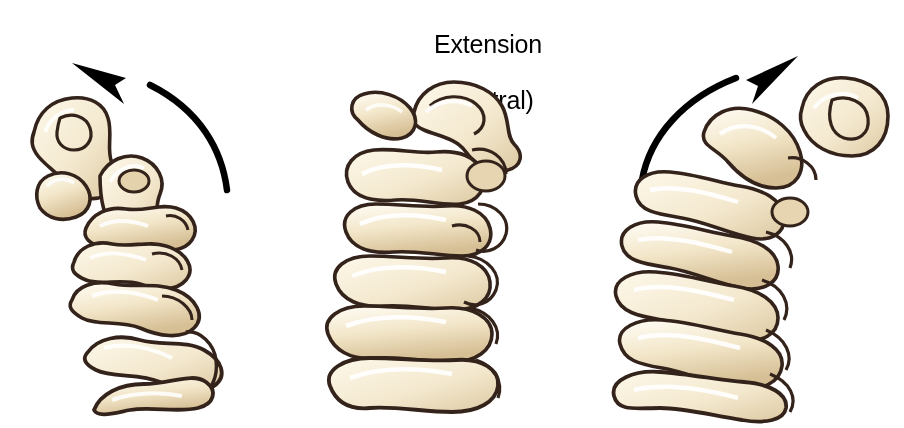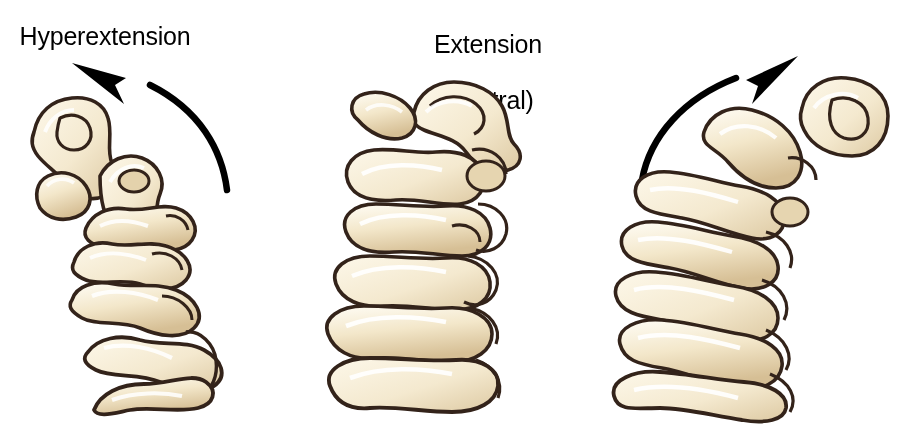--- a/index.html
+++ b/index.html
@@ -37,21 +37,20 @@
   .art{ position:absolute; left:0; top:0; }
   svg{ display:block; }
 </style>
 </head>
 <body>
 
 <div id="figure">
 
   <div class="panel" id="panel-hyperextension">
 
-    <div class="caption" id="caption-hyperextension">Hyperextension</div>
 
     <div class="art">
       <svg width="310" height="428" viewBox="0 0 310 428" xmlns="http://www.w3.org/2000/svg">
         <defs>
           <linearGradient id="bg1" x1="0" y1="0" x2="1" y2="1">
             <stop offset="0%" stop-color="#fdf8ea"></stop>
             <stop offset="55%" stop-color="#f4e9cf"></stop>
             <stop offset="100%" stop-color="#ddc9a2"></stop>
           </linearGradient>
           <linearGradient id="bg1b" x1="0" y1="0" x2="0.4" y2="1">

